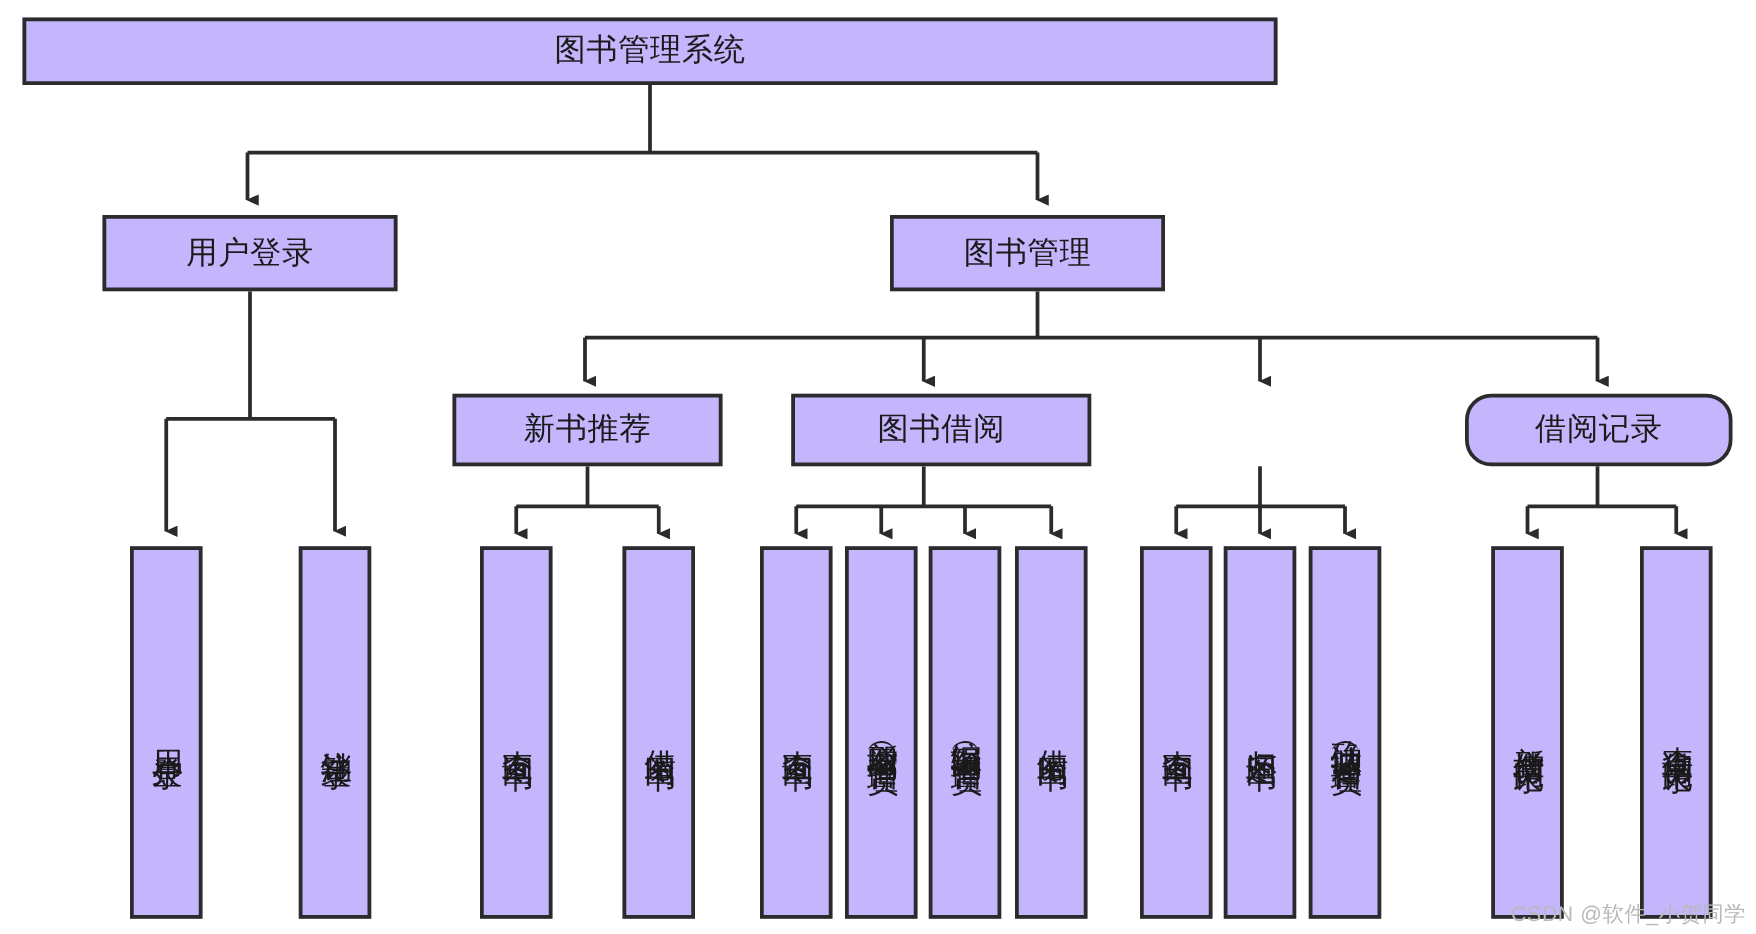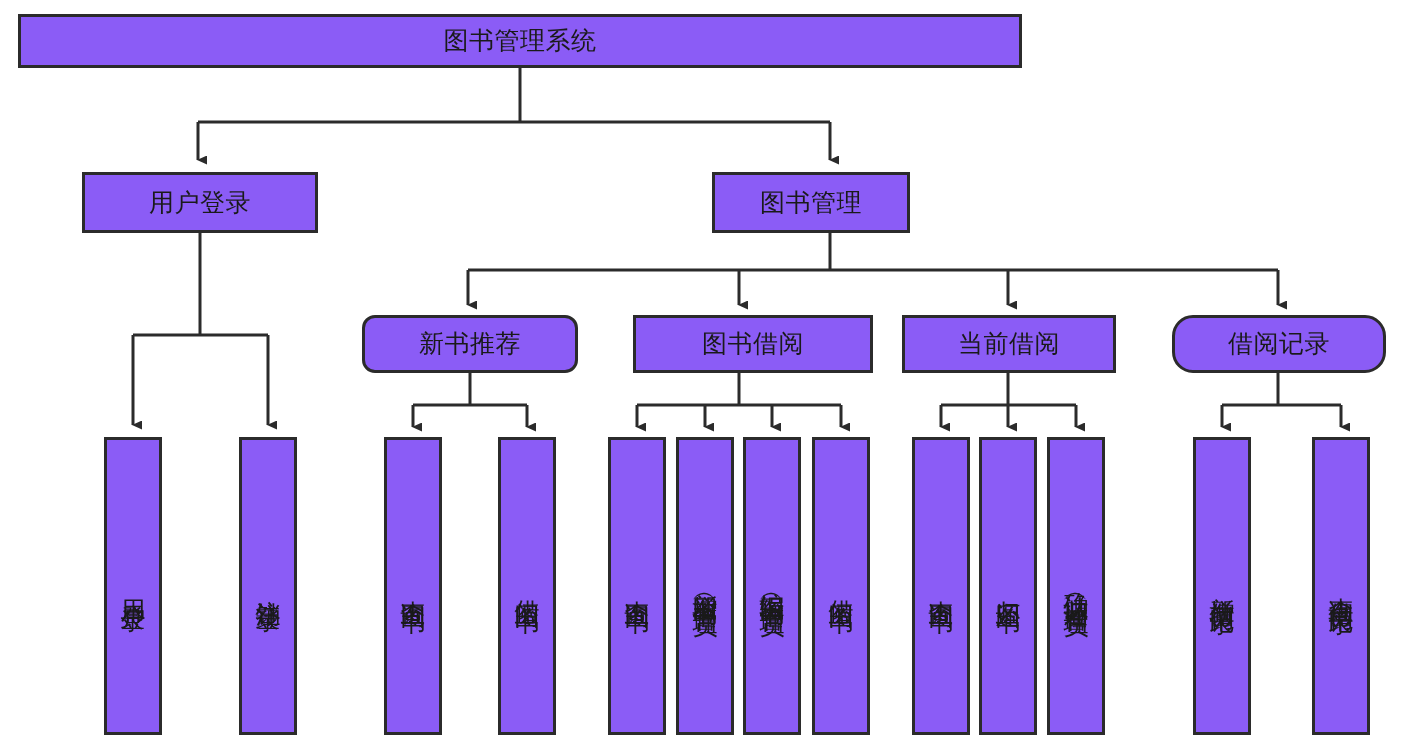--- a/index.html
+++ b/index.html
@@ -21,21 +21,21 @@
     position: absolute;
     left: 0;
     top: 0;
     width: 1405px;
     height: 747px;
   }
   .node {
     position: absolute;
     box-sizing: border-box;
     border: 3px solid #2b2b2b;
-    background: #8b5cf6;
+    background: #c4b5fd;
     display: flex;
     align-items: center;
     justify-content: center;
     color: #1a1a1a;
   }
   .node .lbl {
     display: block;
     text-align: center;
     line-height: 1.02;
     white-space: nowrap;
@@ -129,33 +129,30 @@
     </g>
   </svg>
 
   <div class="node root horiz" style="left:18px; top:14px; width:1004px; height:54px;">
     <span class="lbl">图书管理系统</span>
   </div>
 
   <div class="node horiz" style="left:82px; top:172px; width:236px; height:61px;">
     <span class="lbl">用户登录</span>
   </div>
-  <div class="node horiz" style="left:712px; top:172px; width:198px; height:61px;">
+  <div class="node horiz" style="left:712px; top:172px; width:220px; height:61px;">
     <span class="lbl">图书管理</span>
   </div>
 
-  <div class="node horiz" style="left:362px; top:315px; width:216px; height:58px;border-radius:13px;">
+  <div class="node horiz" style="left:362px; top:315px; width:216px; height:58px;">
     <span class="lbl">新书推荐</span>
   </div>
   <div class="node horiz" style="left:633px; top:315px; width:240px; height:58px;">
     <span class="lbl">图书借阅</span>
   </div>
-  <div class="node horiz" style="left:902px; top:315px; width:214px; height:58px;">
-    <span class="lbl">当前借阅</span>
-  </div>
   <div class="node horiz" style="left:1172px; top:315px; width:214px; height:58px;border-radius:21px;">
     <span class="lbl">借阅记录</span>
   </div>
 
   <div class="node vert" style="left:104px; top:437px; width:58px; height:298px;">
     <span class="lbl">用户登录</span>
   </div>
   <div class="node vert" style="left:239px; top:437px; width:58px; height:298px;">
     <span class="lbl">注销登录</span>
   </div>
@@ -190,14 +187,15 @@
     <span class="lbl">确认归还（管理员）</span>
   </div>
 
   <div class="node vert" style="left:1193px; top:437px; width:58px; height:298px;">
     <span class="lbl">新增借阅记录</span>
   </div>
   <div class="node vert" style="left:1312px; top:437px; width:58px; height:298px;">
     <span class="lbl">查询借阅记录</span>
   </div>
 
+  <div class="watermark">CSDN @软件_小贺同学</div>
 
 </div>
 
 </body></html>

